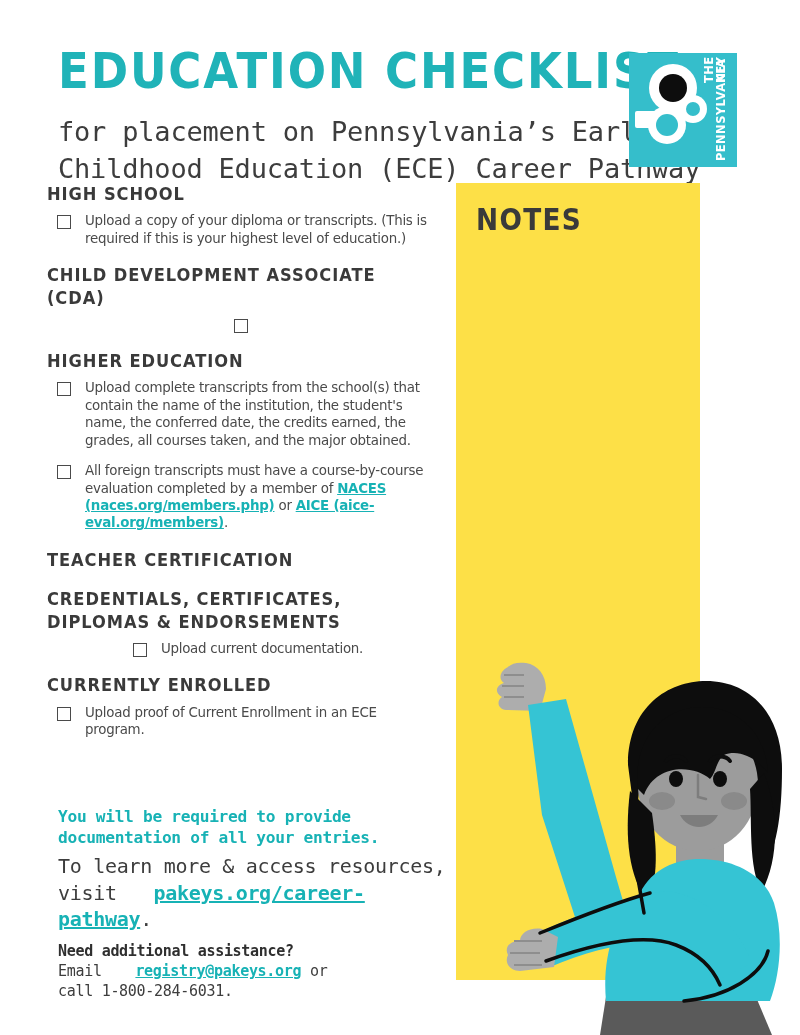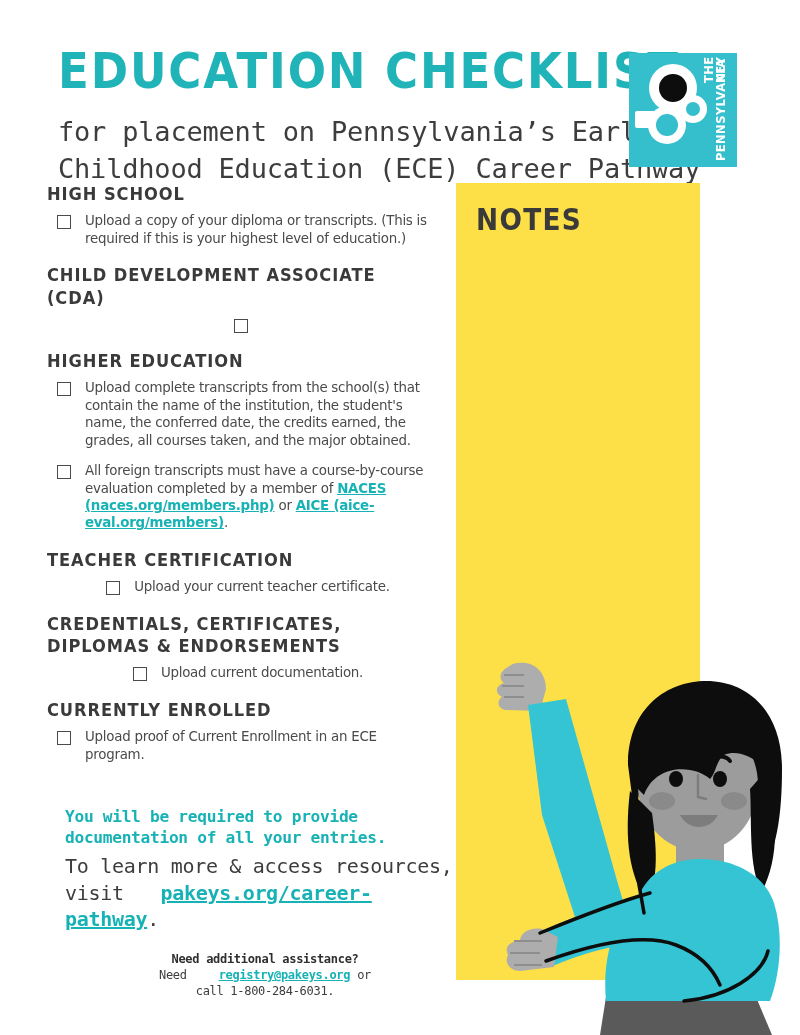--- a/index.html
+++ b/index.html
@@ -118,21 +118,21 @@
 
   .item-text a, .lnk {
     color: #17B2B5;
     font-weight: bold;
     text-decoration: underline;
   }
 
   
   .callouts {
     position: absolute;
-    left: 65px;
+    left: 58px;
     top: 806px;
     width: 400px;
     font-family: "DejaVu Sans Mono", monospace;
   }
 
   .callout-teal {
     color: #17B2B5;
     font-size: 16.2px;
     font-weight: bold;
     line-height: 1.30;
@@ -142,26 +142,25 @@
 
   .callout-plain {
     margin-top: 5px;
     color: #3d3d3d;
     font-size: 20px;
     line-height: 1.32;
     letter-spacing: -0.3px;
   }
 
   .callout-help {
-    margin-top: 20px;
+    margin-top: 10px;
     color: #3d3d3d;
-    font-size: 12px;
+    font-size: 15px;
     line-height: 1.32;
     letter-spacing: -0.3px;
-    text-align: center;
   }
   .callout-help .bold { font-weight: bold; color: #2f2f2f; }
 
   .callouts .lnk { color: #17B2B5; font-weight: bold; text-decoration: underline; padding-left: 25px; }
 
   
   .notes-panel {
     position: absolute;
     left: 456px;
     top: 183px;
@@ -253,24 +252,20 @@
         <span class="item-text">Upload complete transcripts from the school(s) that contain the name of the institution, the student's name, the conferred date, the credits earned, the grades, all courses taken, and the major obtained.</span>
       </div>
       <div class="item">
         <span class="checkbox"></span>
         <span class="item-text"><span>All foreign transcripts must have a course-by-course evaluation completed by a member of </span><span class="lnk">NACES (naces.org/members.php)</span><span> or </span><span class="lnk">AICE (aice-eval.org/members)</span><span>.</span></span>
       </div>
     </div>
 
     <div class="section">
       <div class="section-title">TEACHER CERTIFICATION</div>
-      <div class="item">
-        <span class="checkbox"></span>
-        <span class="item-text">Upload your current teacher certificate.</span>
-      </div>
     </div>
 
     <div class="section">
       <div class="section-title">CREDENTIALS, CERTIFICATES,
 DIPLOMAS &amp; ENDORSEMENTS</div>
       <div class="item">
         <span class="checkbox"></span>
         <span class="item-text">Upload current documentation.</span>
       </div>
     </div>
@@ -287,21 +282,21 @@
   <div class="callouts">
 
     <div class="callout-teal">You will be required to provide
 documentation of all your entries.</div>
 
     <div class="callout-plain"><span style="white-space:pre-line">To learn more &amp; access resources,
 visit </span><span class="lnk">pakeys.org/career-pathway</span><span>.</span></div>
 
     <div class="callout-help">
       <div class="bold">Need additional assistance?</div>
-      <div><span>Need </span><span class="lnk">registry@pakeys.org</span><span> or</span></div>
+      <div><span>Email </span><span class="lnk">registry@pakeys.org</span><span> or</span></div>
       <div>call 1-800-284-6031.</div>
     </div>
   </div>
 
   <div class="illustration">
     <svg width="320" height="390" viewBox="0 0 320 390" xmlns="http://www.w3.org/2000/svg">
       <defs>
         <clipPath id="clipBody">
           <rect x="0" y="0" width="320" height="390"></rect>
         </clipPath>

